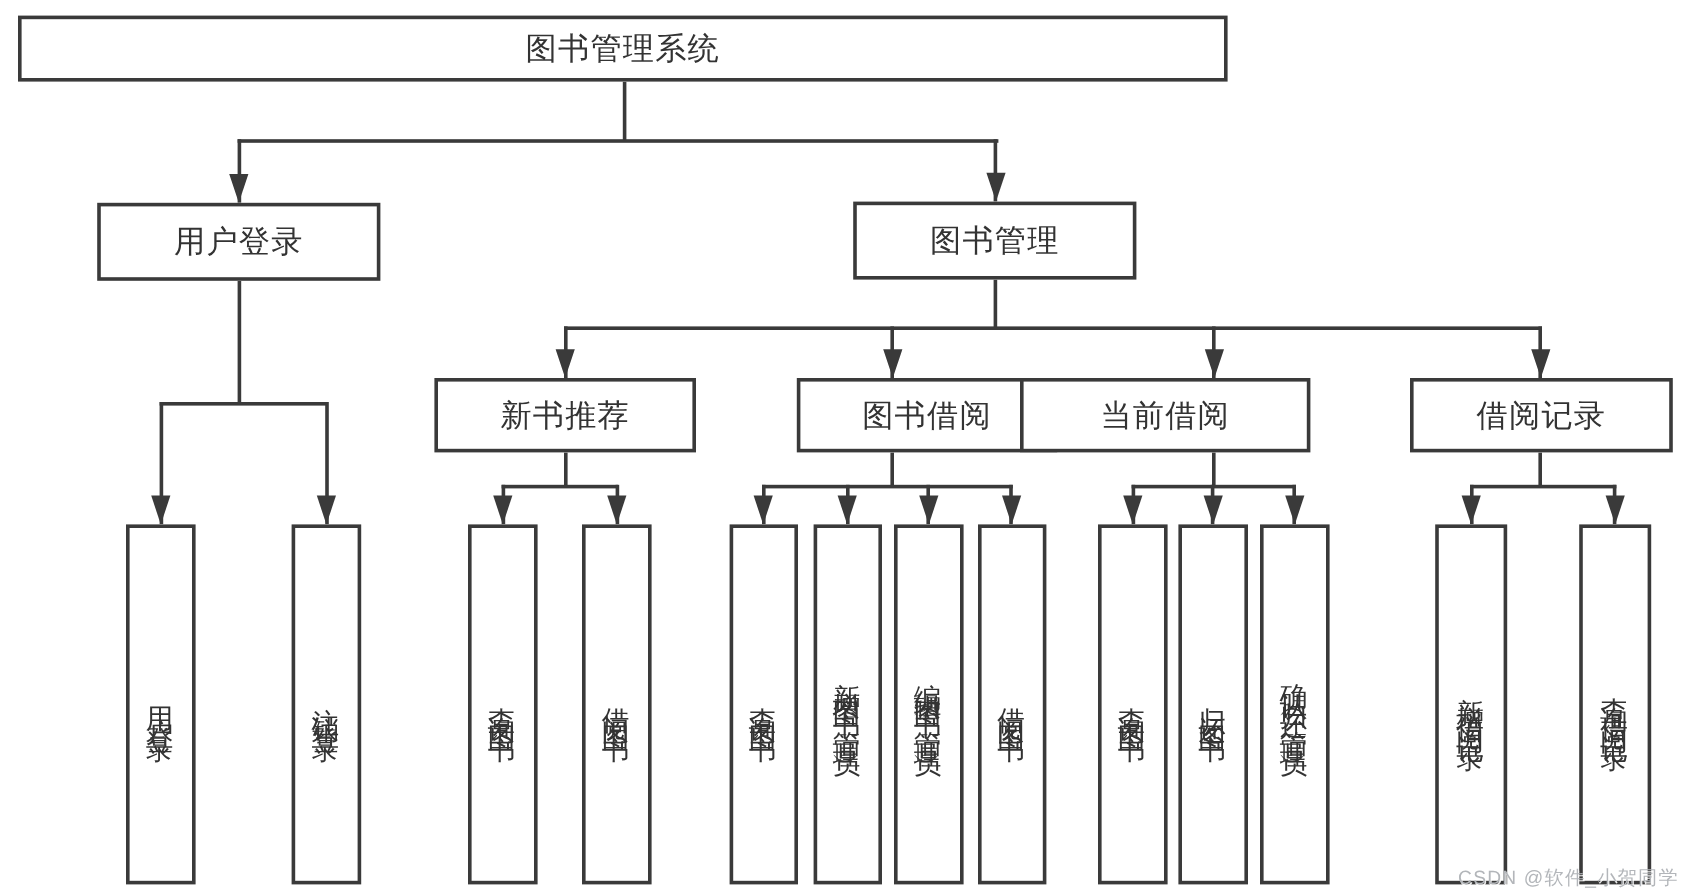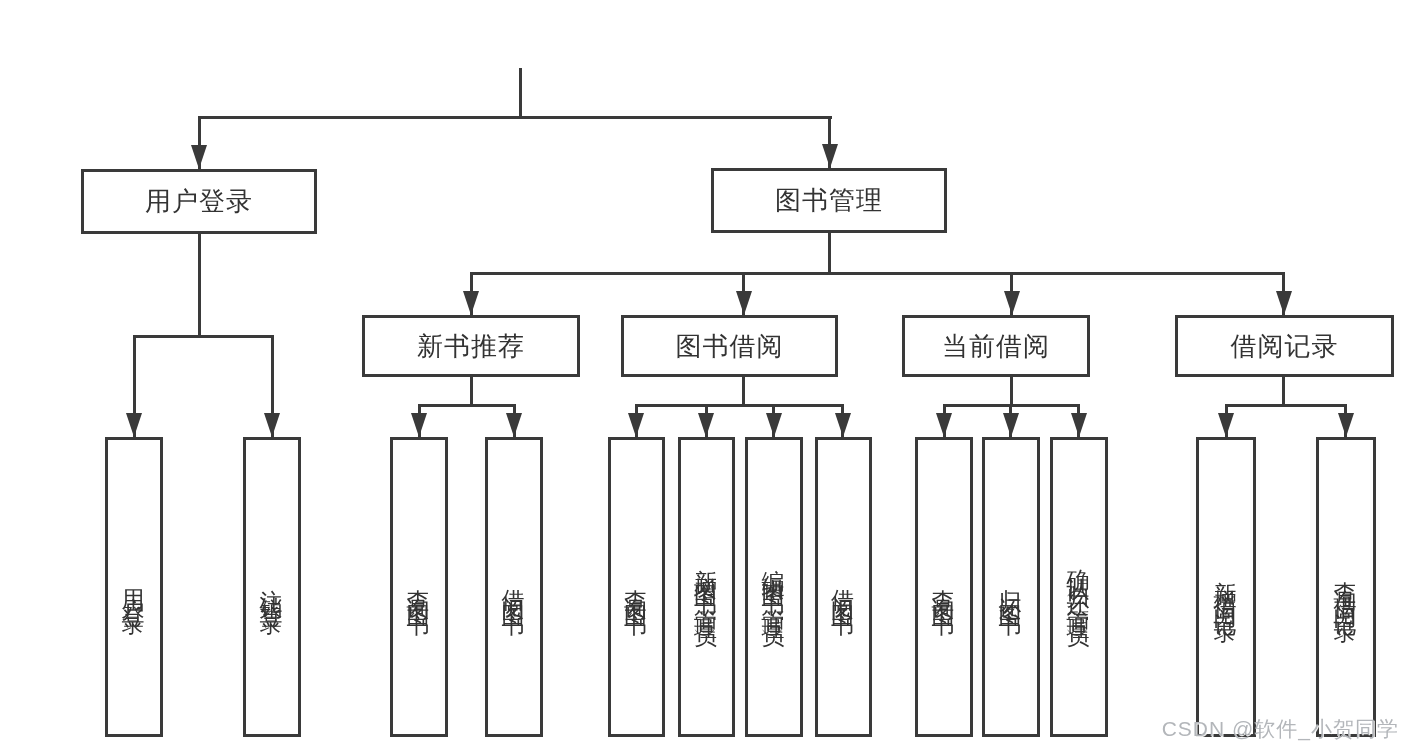--- a/index.html
+++ b/index.html
@@ -18,21 +18,21 @@
     font-size:23px;letter-spacing:8px;white-space:normal;
   }
   .line{position:absolute;background:var(--line,#3a3a3a);z-index:1;}
   .arrow{
     position:absolute;width:0;height:0;z-index:1;
     border-left:8px solid transparent;border-right:8px solid transparent;
     border-top:24px solid var(--line,#3a3a3a);
   }
   .watermark{
     position:absolute;right:6px;bottom:4px;z-index:3;
-    font-size:21px;letter-spacing:1px;color:var(--wm,#b3b6ba);
+    font-size:16px;letter-spacing:1px;color:var(--wm,#b3b6ba);
     text-shadow:1px 1px 0 rgba(255,255,255,0.9);
   }
 </style>
 </head>
 <body>
 
 <div class="canvas" id="canvas" style="--line: #3a3a3a; --text: #333333; --wm: #b3b6ba; --bg: #ffffff;">
 
   <div id="connectors">
       <div class="line" style="left: 519px; top: 68px; width: 3px; height: 49px;"></div>
@@ -82,27 +82,28 @@
       <div class="arrow" style="left: 698px; top: 413px;"></div>
       <div class="arrow" style="left: 766px; top: 413px;"></div>
       <div class="arrow" style="left: 835px; top: 413px;"></div>
       <div class="arrow" style="left: 936px; top: 413px;"></div>
       <div class="arrow" style="left: 1003px; top: 413px;"></div>
       <div class="arrow" style="left: 1071px; top: 413px;"></div>
       <div class="arrow" style="left: 1218px; top: 413px;"></div>
       <div class="arrow" style="left: 1338px; top: 413px;"></div>
     </div>
 
+  <div class="box" style="left:15px;top:13px;width:1008px;height:55px">图书管理系统</div>
 
   <div class="box" style="left:81px;top:169px;width:236px;height:65px">用户登录</div>
   <div class="box" style="left:362px;top:315px;width:218px;height:62px">新书推荐</div>
 
   <div class="box" style="left:711px;top:168px;width:236px;height:65px">图书管理</div>
-  <div class="box" style="left:621px;top:315px;width:217px;height:62px">图书借阅</div>
-  <div class="box" style="left:902px;top:315px;width:188px;height:62px">当前借阅</div>
+  <div class="box" style="left:664px;top:315px;width:217px;height:62px">图书借阅</div>
+  <div class="box" style="left:850px;top:315px;width:242px;height:62px">当前借阅</div>
   <div class="box" style="left:1175px;top:315px;width:219px;height:62px">借阅记录</div>
 
   <div class="box vbox" style="left:105px;top:437px;width:58px;height:300px">用户登录</div>
   <div class="box vbox" style="left:243px;top:437px;width:58px;height:300px">注销登录</div>
 
   <div class="box vbox" style="left:390px;top:437px;width:58px;height:300px">查询图书</div>
   <div class="box vbox" style="left:485px;top:437px;width:58px;height:300px">借阅图书</div>
 
   <div class="box vbox" style="left:608px;top:437px;width:57px;height:300px">查询图书</div>
   <div class="box vbox" style="left:678px;top:437px;width:57px;height:300px">新增图书（管理员）</div>

